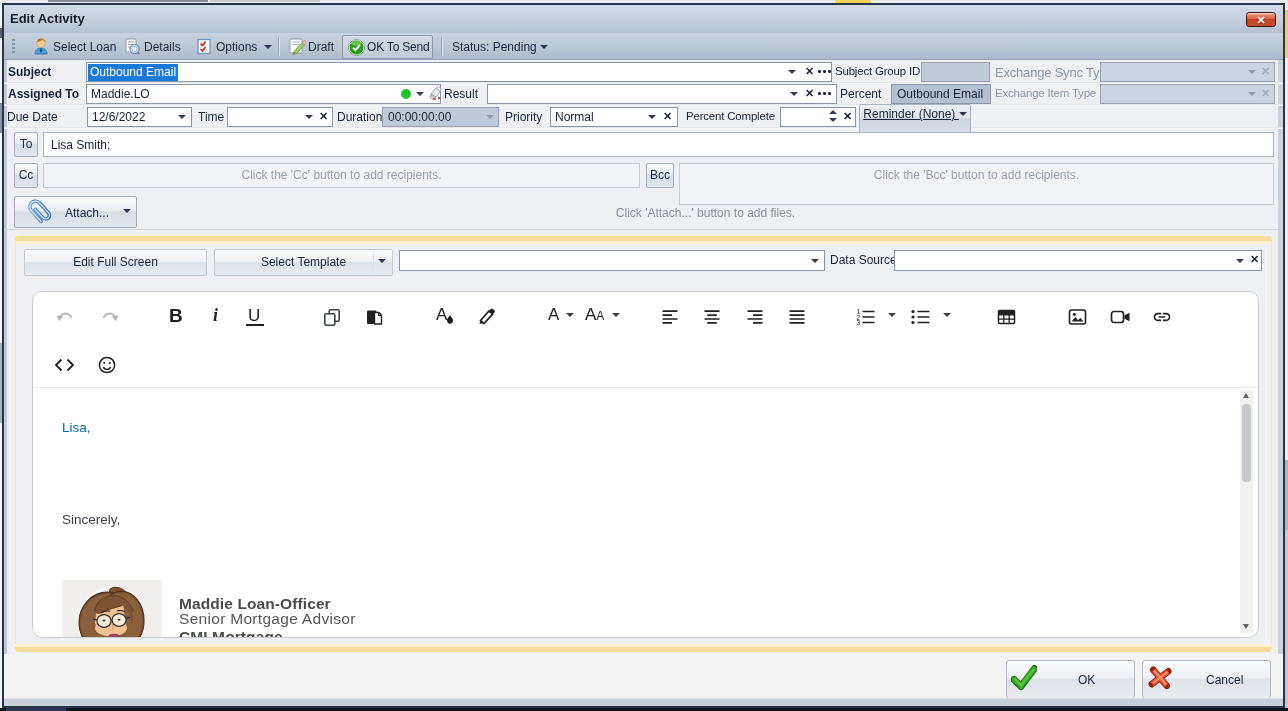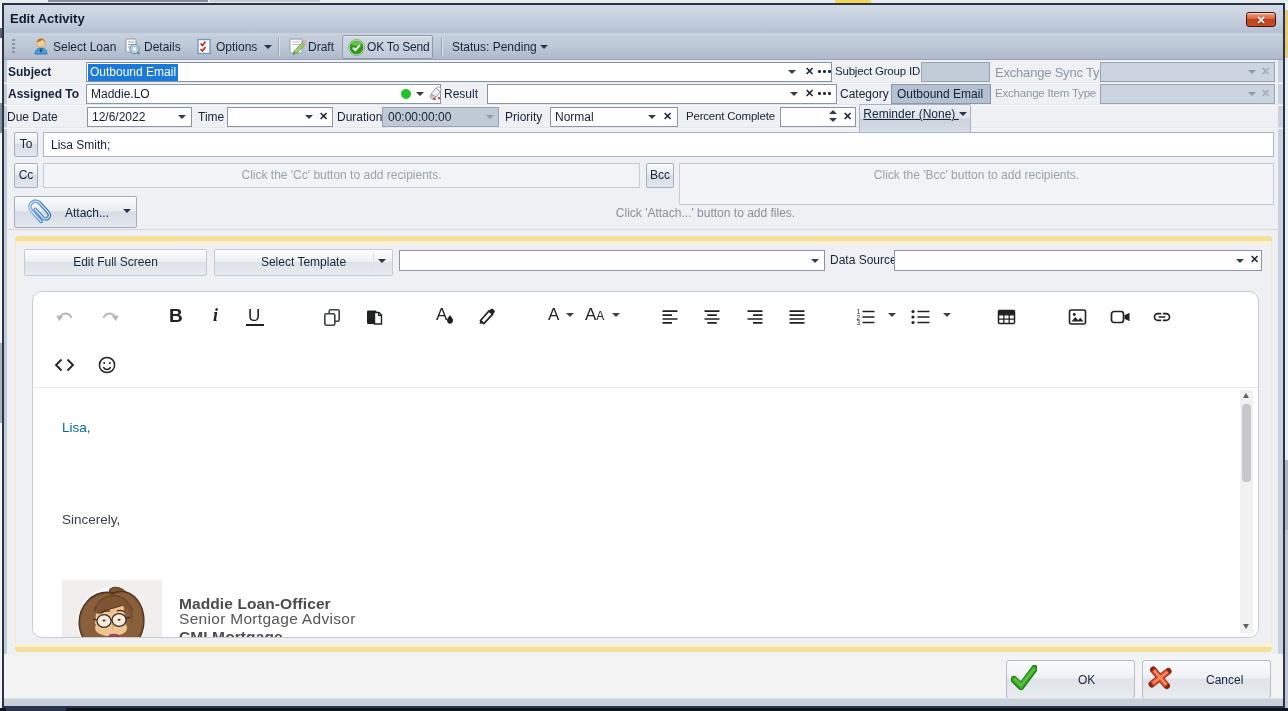--- a/index.html
+++ b/index.html
@@ -178,21 +178,21 @@
 </svg>
 <div class="lbl" style="left:444px;top:87px;">Result</div>
 <div class="inp" style="left:487px;top:84px;width:350px;height:20px;"></div>
 <div class="cmbarr" style="left:790px;top:92px;"></div>
 <div class="xmk" style="left:805px;top:88px;">✕</div>
 <div class="dots3" style="left:818px;top:92px;">
       <i></i>
       <i></i>
       <i></i>
     </div>
-<div class="lbl" style="left:840px;top:87px;">Category</div>
+<div class="lbl" style="left:840px;top:87px;">Percent</div>
 <div class="dis" style="left:891px;top:84px;width:100px;height:20px;background:#b4c1d2;border-color:#8c98a9;">
   <span style="position:absolute;left:5px;top:2px;color:#141f33;font-size:12px;">Outbound Email</span>
 </div>
 <div class="lbl gray" style="left:995px;top:87px;font-size:11.5px;letter-spacing:-.2px;">Exchange Item Type</div>
 <div class="dis" style="left:1100px;top:84px;width:175px;height:20px;background:#ccd4df;"></div>
 <div class="cmbarr g" style="left:1248px;top:92px;"></div>
 <div class="xmk g" style="left:1261px;top:88px;">✕</div>
 
 <div class="lbl" style="left:7px;top:110px;">Due Date</div>
 <div class="inp" style="left:87px;top:107px;width:105px;height:20px;">

